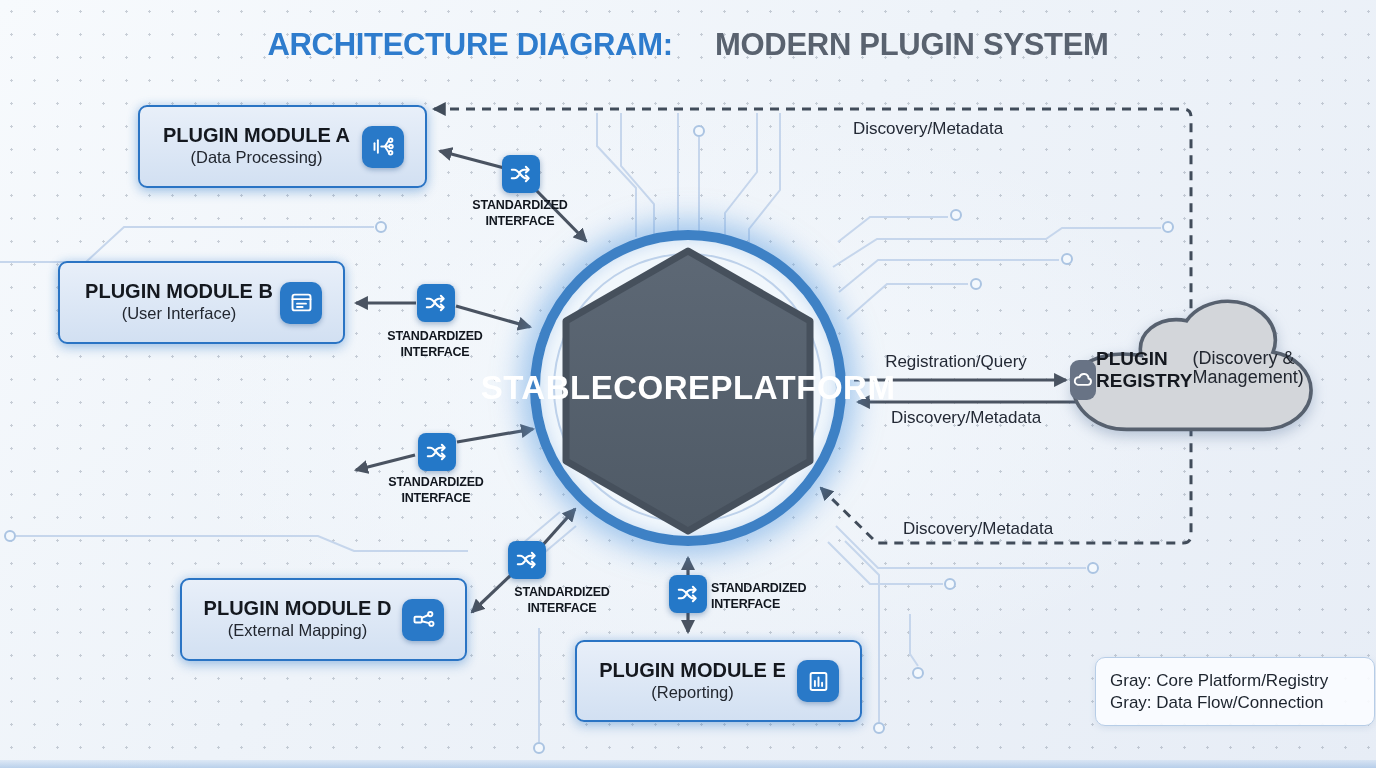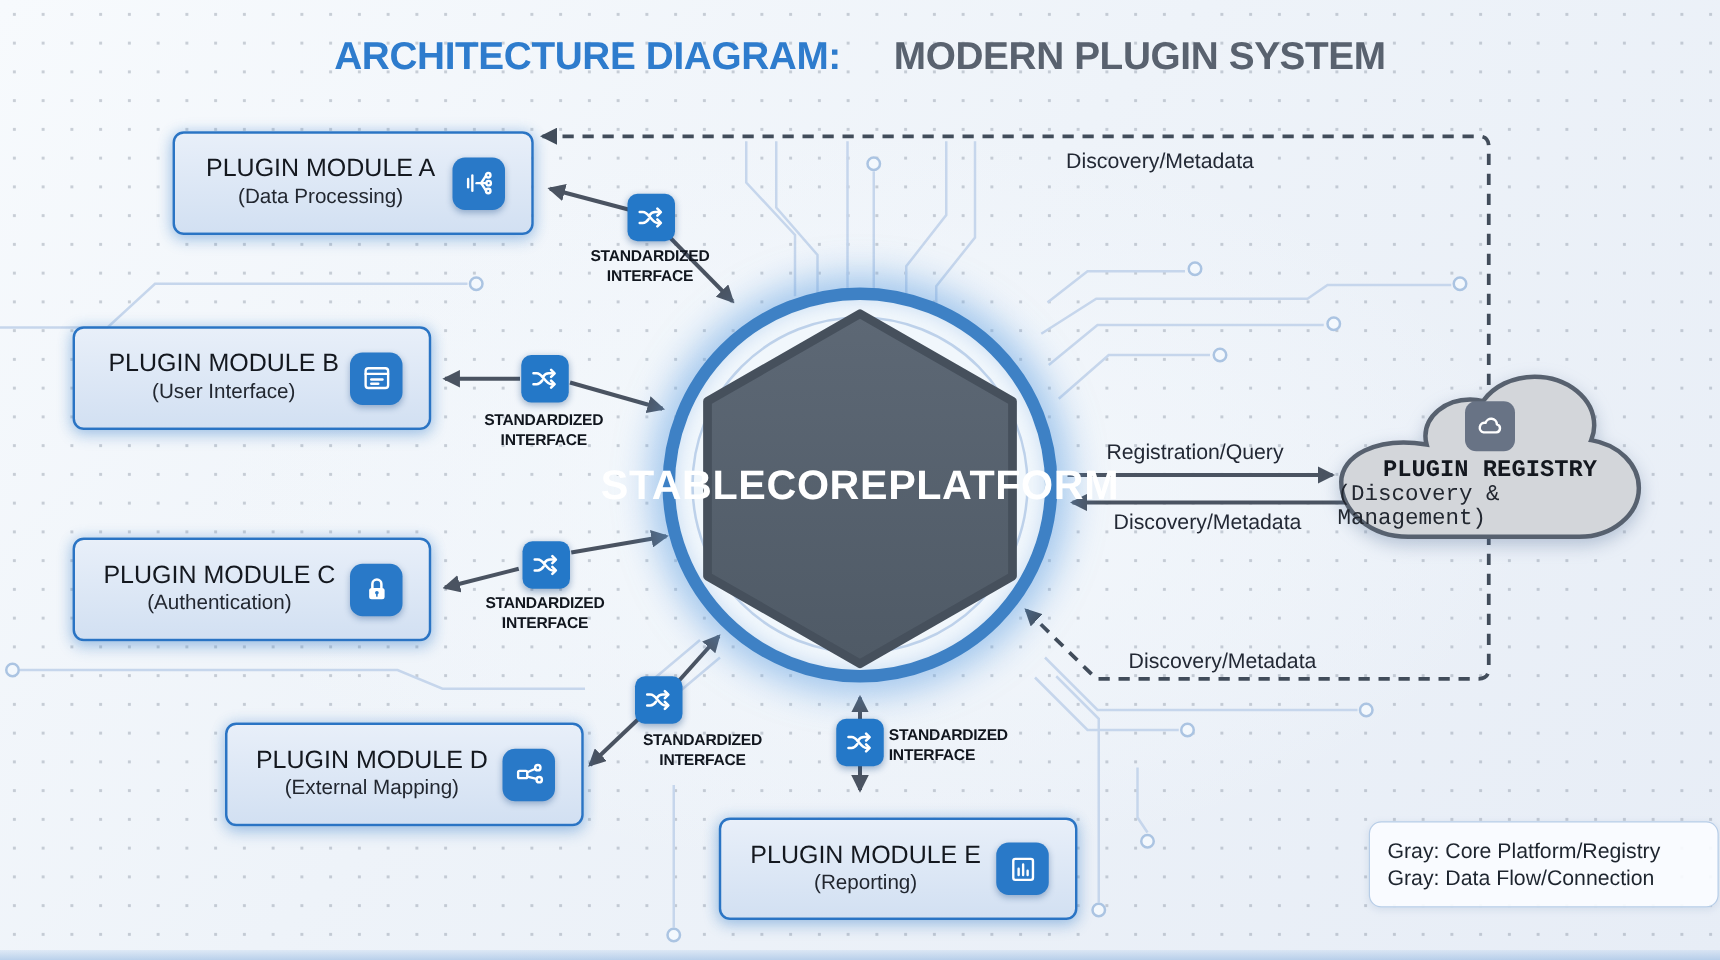--- a/index.html
+++ b/index.html
@@ -24,21 +24,21 @@
   .title .rest{color:#59626f;margin-left:34px;}
 
   
   .module{
     position:absolute;z-index:4;border:2.5px solid #2a74c4;border-radius:9px;
     background:linear-gradient(180deg,#e8eff9 0%,#d2e0f2 100%);
     box-shadow:0 4px 12px rgba(42,118,196,.32), 0 0 10px rgba(90,155,220,.25);
     display:flex;flex-direction:column;justify-content:center;
     padding:6px 66px 8px 14px;text-align:center;
   }
-  .module .m-title{font-size:20px;font-weight:normal;color:#14181f;line-height:24px;}
+  .module .m-title{font-size:20px;font-weight:bold;color:#14181f;line-height:24px;}
   .module .m-sub{font-size:16.5px;color:#222730;line-height:21px;}
   .m-icon{
     position:absolute;right:21px;top:50%;transform:translateY(-50%);
     width:42px;height:42px;border-radius:10px;background:#2979c8;
     display:flex;align-items:center;justify-content:center;
     box-shadow:0 2px 5px rgba(20,70,130,.35);
   }
   .m-icon svg{width:27px;height:27px;}
 
   
@@ -62,21 +62,21 @@
     border:2px solid #bdd1ea;}
   .core-hex-svg{position:absolute;left:16px;top:3px;}
   .core-text{position:absolute;left:0;top:0;width:100%;height:100%;z-index:4;
     display:flex;flex-direction:row;align-items:center;justify-content:center;
     color:#fff;font-weight:bold;font-size:33px;line-height:40px;letter-spacing:.5px;text-align:center;}
 
   
   .registry{position:absolute;left:1070px;top:298px;width:244px;height:140px;z-index:3;}
   .registry svg.cloud{position:absolute;left:0;top:0;filter:drop-shadow(0 5px 7px rgba(80,110,150,.35));}
   .registry .r-content{position:absolute;left:0;top:0;width:100%;height:100%;z-index:2;
-    display:flex;flex-direction:column;align-items:center;font-family:Liberation Mono, monospace;}
+    display:flex;flex-direction:row;align-items:center;}
   .r-icon{margin-top:23px;width:40px;height:40px;border-radius:9px;background:#687385;
     display:flex;align-items:center;justify-content:center;}
   .r-icon svg{width:26px;height:26px;}
   .r-title{margin-top:4px;font-size:19px;font-weight:bold;color:#14181f;line-height:22px;}
   .r-sub{font-size:18px;color:#222730;line-height:19px;}
 
   
   .conn-label{position:absolute;z-index:5;font-size:17px;color:#232935;transform:translateX(-50%);white-space:nowrap;}
 
   
@@ -209,47 +209,35 @@
     <div class="m-icon">
       <svg viewBox="0 0 24 24" fill="none" stroke="#fff" stroke-width="1.7" stroke-linecap="round" stroke-linejoin="round">
         <rect x="4" y="5" width="16" height="14" rx="2"></rect>
           <path d="M4 9h16"></path>
           <path d="M8 13h8"></path>
           <path d="M8 16h5"></path>
       </svg>
     </div>
   </div>
 
-  <div class="module" style="left:58px;top:430px;width:287px;height:83px;">
-    <div class="m-title">PLUGIN MODULE C</div>
-    <div class="m-sub">(Authentication)</div>
-    <div class="m-icon">
-      <svg viewBox="0 0 24 24" fill="none" stroke="#fff" stroke-width="1.8" stroke-linecap="round" stroke-linejoin="round">
-        <path d="M8.8 11V8.2a3.2 3.2 0 0 1 6.4 0V11"></path>
-        <rect x="6.5" y="11" width="11" height="8" rx="1.8" fill="#fff" stroke="none"></rect>
-        <circle cx="12" cy="14.4" r="1.3" fill="#2979c8" stroke="none"></circle>
-        <rect x="11.45" y="14.8" width="1.1" height="2.4" fill="#2979c8" stroke="none"></rect>
-      </svg>
-    </div>
-  </div>
 
   <div class="module" style="left:180px;top:578px;width:287px;height:83px;">
     <div class="m-title">PLUGIN MODULE D</div>
     <div class="m-sub">(External Mapping)</div>
     <div class="m-icon">
       <svg viewBox="0 0 24 24" fill="none" stroke="#fff" stroke-width="1.7" stroke-linecap="round" stroke-linejoin="round">
         <rect x="4" y="9.5" width="6.5" height="5.2" rx="1"></rect>
         <circle cx="18" cy="7.2" r="1.9"></circle>
           <circle cx="19" cy="15.8" r="1.9"></circle>
         <path d="M10.5 10.5 16.3 8M10.5 13.6 17.1 15.2"></path>
       </svg>
     </div>
   </div>
 
-  <div class="module" style="left:575px;top:654px;width:287px;height:82px;">
+  <div class="module" style="left:575px;top:640px;width:287px;height:82px;">
     <div class="m-title">PLUGIN MODULE E</div>
     <div class="m-sub">(Reporting)</div>
     <div class="m-icon">
       <svg viewBox="0 0 24 24" fill="none" stroke="#fff" stroke-width="1.7" stroke-linecap="round" stroke-linejoin="round">
         <rect x="5" y="4.5" width="14" height="15" rx="1.5"></rect>
         <path d="M8.8 16v-4.5M12 16V8.5M15.2 16v-3"></path>
       </svg>
     </div>
   </div>
 

